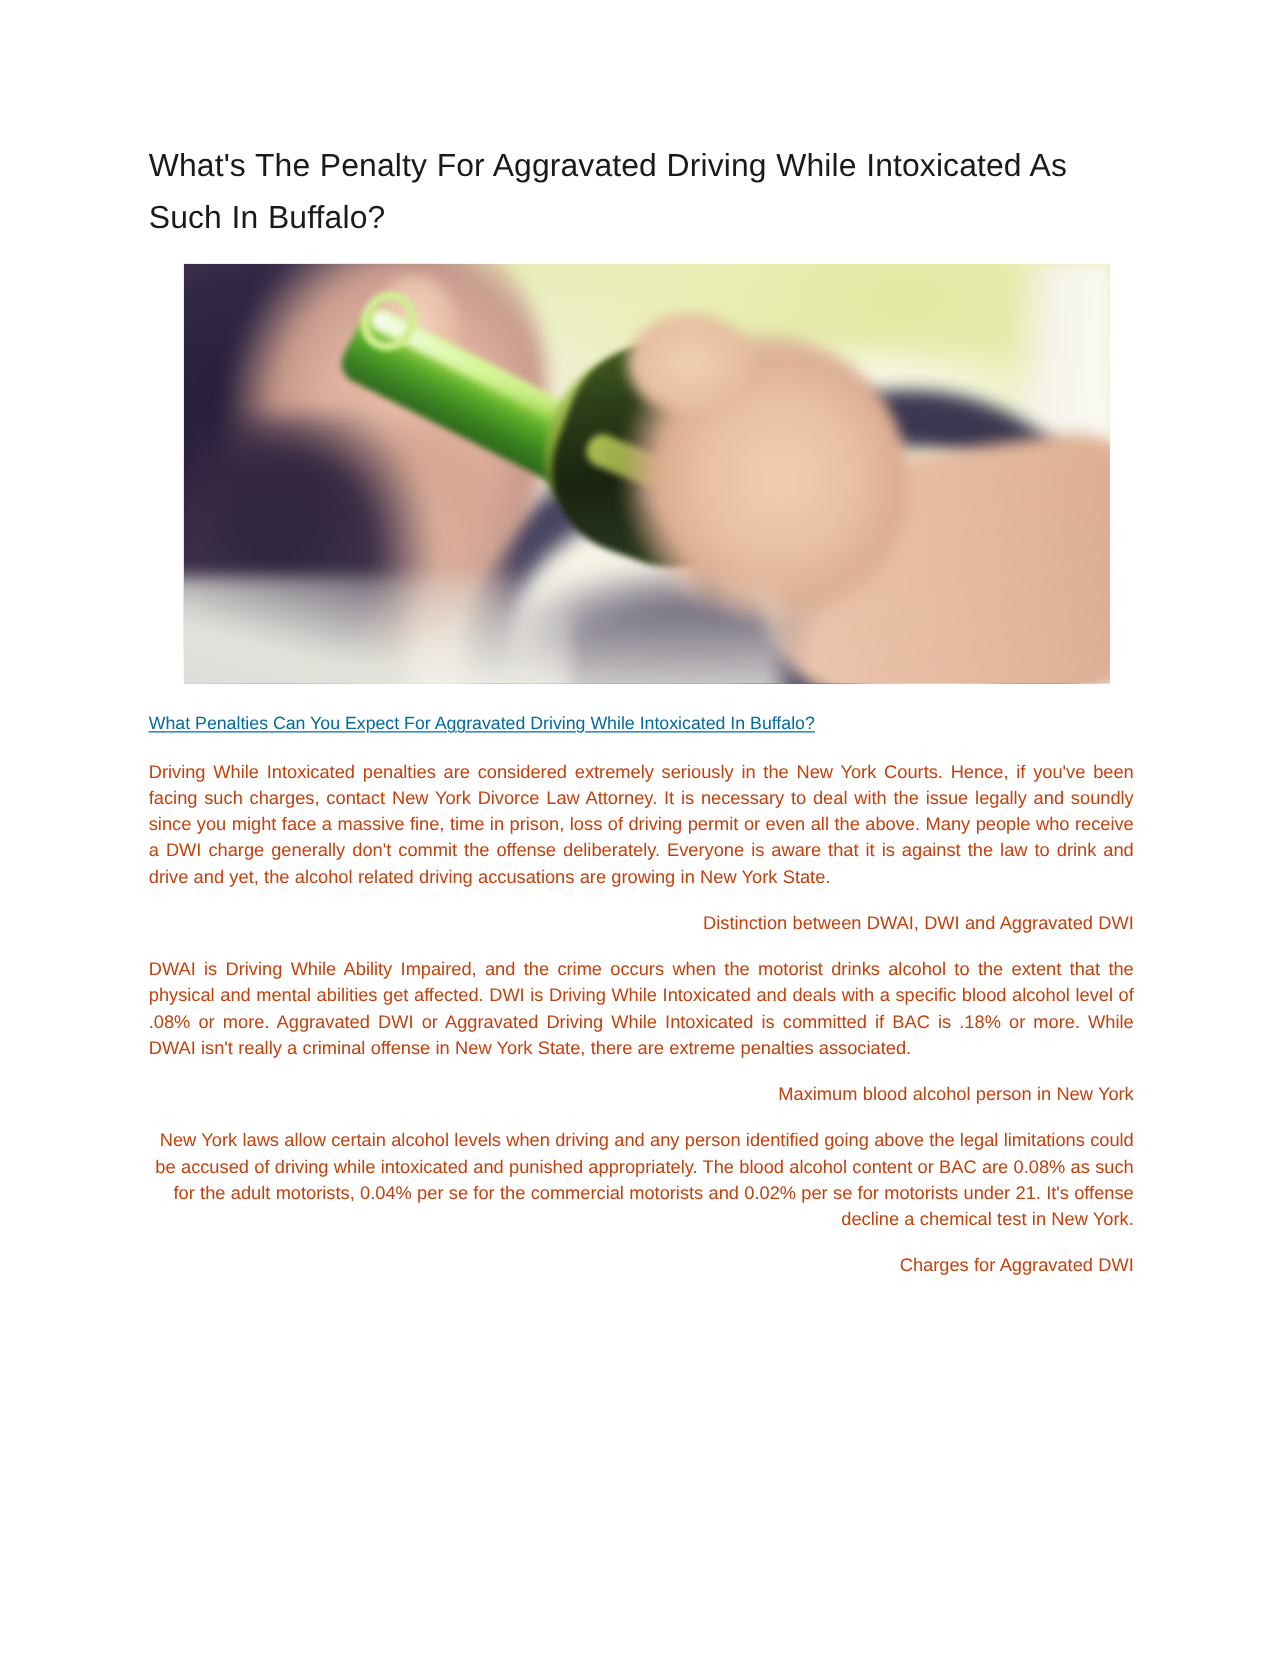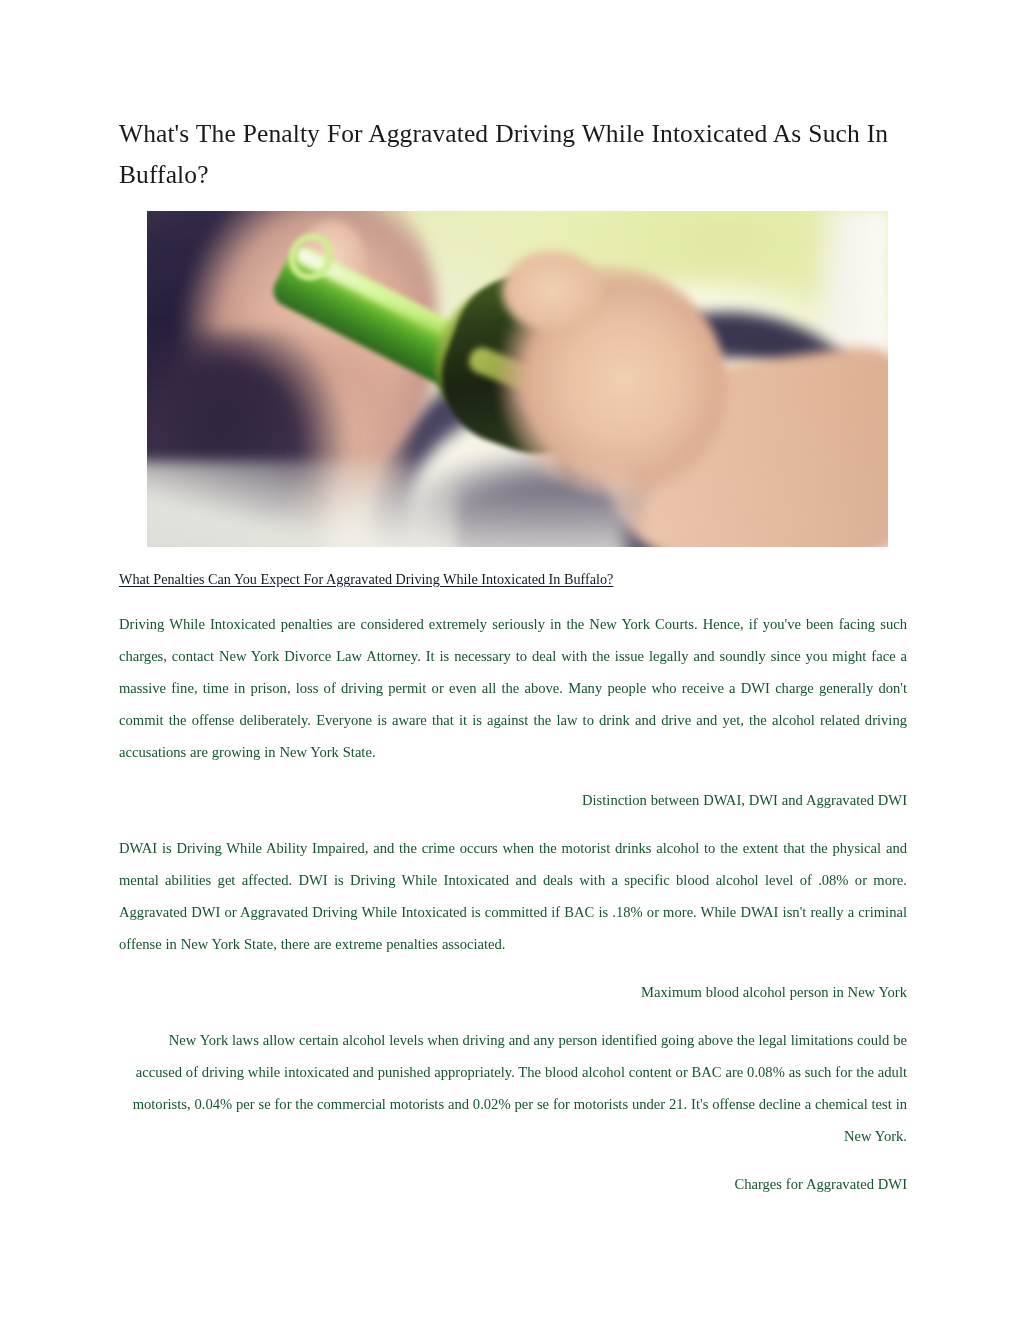--- a/index.html
+++ b/index.html
@@ -13,21 +13,20 @@
     background: #ffffff;
     font-family: "Liberation Sans", sans-serif;
     overflow: hidden;
   }
   .page {
     position: relative;
     width: 1024px;
     height: 1325px;
     background: #ffffff;
     box-sizing: border-box;
-    font-family: Liberation Serif, serif;
   }
   .content {
     position: absolute;
     left: 119px;
     top: 113px;
     width: 788px;
   }
   .doc-title {
     font-size: 25.5px;
     line-height: 41px;
@@ -213,28 +212,28 @@
     background: linear-gradient(180deg, rgba(255,255,240,0.10) 0%, rgba(255,250,230,0.05) 50%, rgba(255,255,255,0.12) 100%);
   }
 
   .link-line {
     margin: 22px 0 0 0;
     font-size: 14.2px;
     line-height: 20px;
     color: #2a2ab5;
   }
   .link-line a {
-    color: #0f172a;
+    color: #0369a1;
     text-decoration: underline;
     text-underline-offset: 2px;
   }
   p.body {
     font-size: 14.6px;
-    line-height: 32px;
-    color: #14532d;
+    line-height: 21px;
+    color: #c2410c;
     margin: 16px 0 0 0;
     text-align: justify;
     word-spacing: 0.2px;
   }
   p.body.left {
     text-align: right;
   }
   p.body.first {
     margin-top: 19px;
   }

